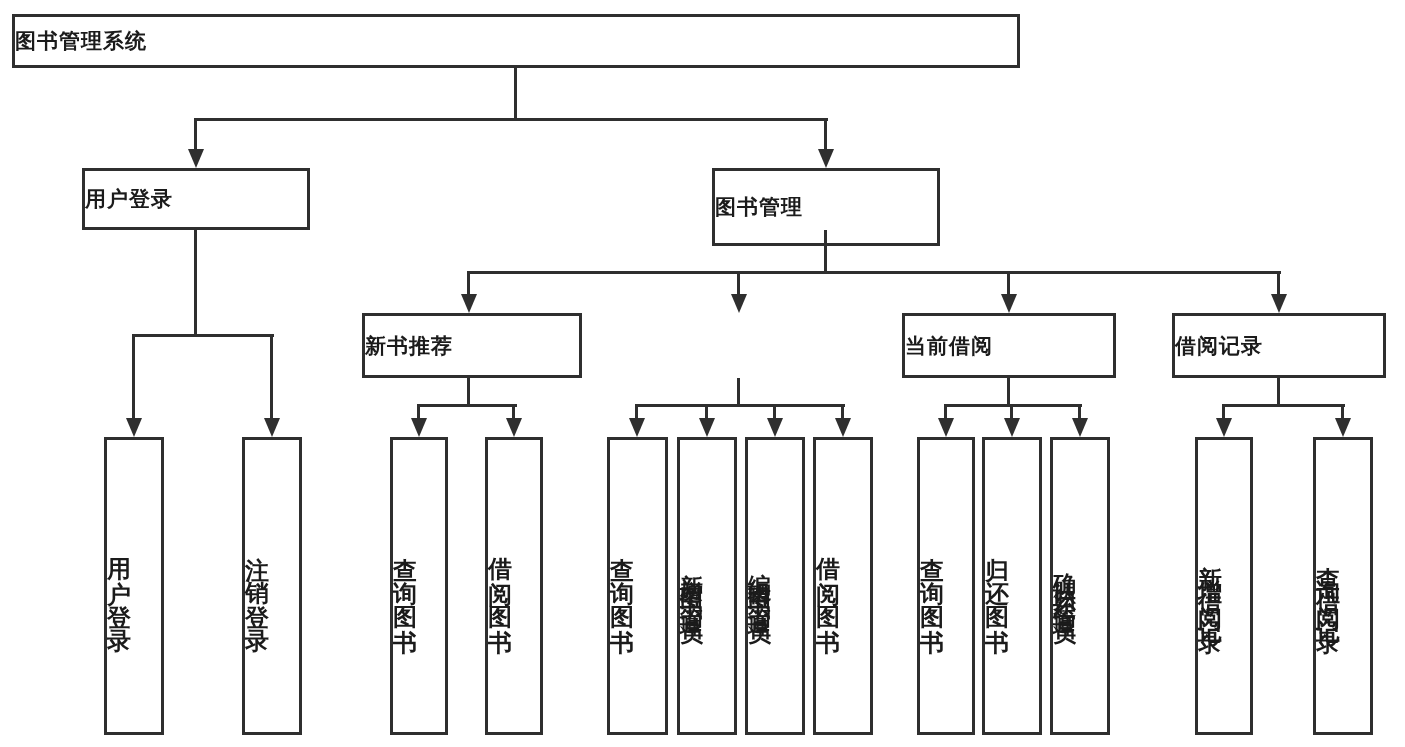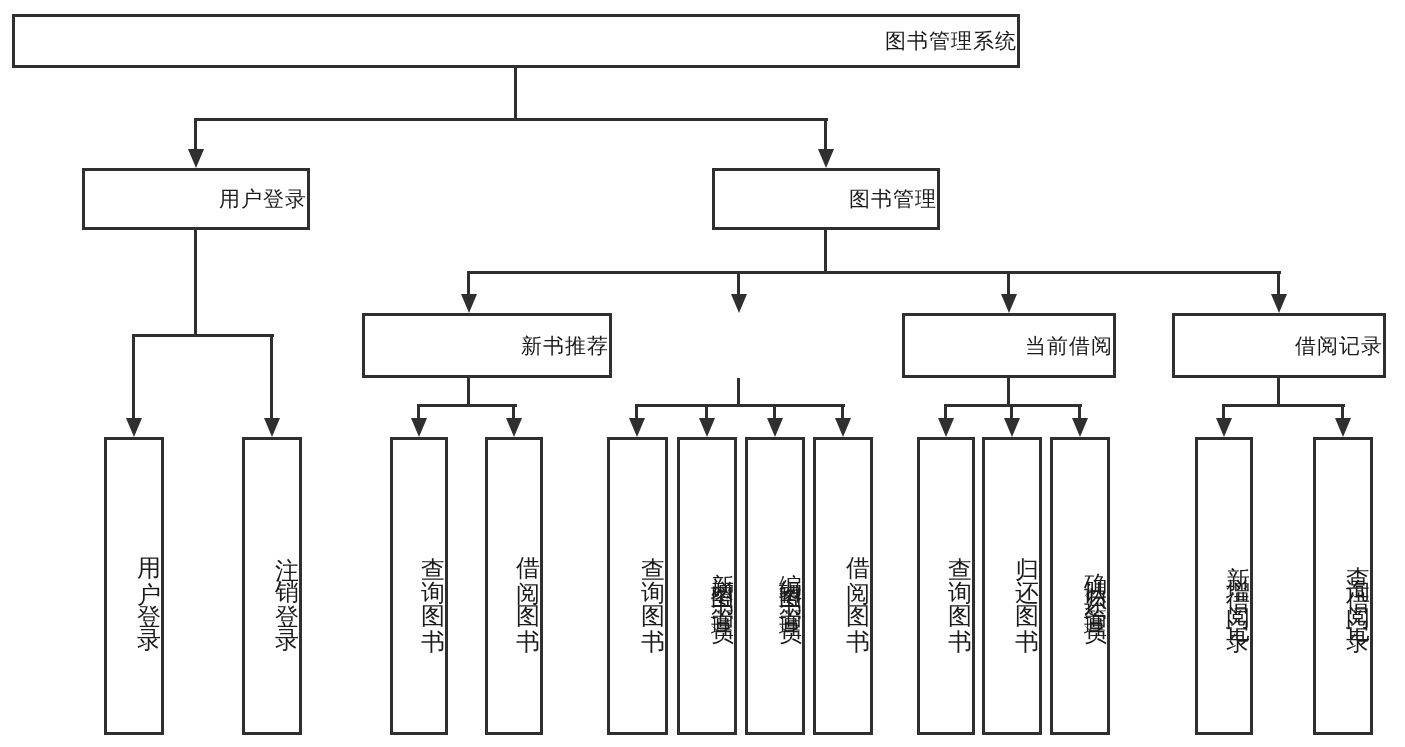--- a/index.html
+++ b/index.html
@@ -15,21 +15,22 @@
     color:var(--text);
     overflow:hidden;
   }
   .box{
     position:absolute;
     box-sizing:border-box;
     border:3px solid var(--line);
     background:#ffffff;
     display:flex;
     align-items:center;
-    justify-content:flex-end;
+    justify-content:flex-start;
+    font-weight:bold;
   }
   .hbox{font-size:21px;letter-spacing:1px;}
   .vbox .vtext{
     writing-mode:vertical-rl;
     text-orientation:mixed;
     white-space:nowrap;
     line-height:1;
   }
   .t4{font-size:24px;}
   .t4 .vtext{letter-spacing:24px;}
@@ -60,25 +61,25 @@
 
 <div class="stage">
 
   <div class="box hbox" style="left:12px;top:14px;width:1008px;height:54px;">
     <span>图书管理系统</span>
   </div>
 
   <div class="box hbox" style="left:82px;top:168px;width:228px;height:62px;">
     <span>用户登录</span>
   </div>
-  <div class="box hbox" style="left:712px;top:168px;width:228px;height:62px;">
+  <div class="box hbox" style="left:712px;top:168px;width:228px;height:78px;">
     <span>图书管理</span>
   </div>
 
-  <div class="box hbox" style="left:362px;top:313px;width:250px;height:65px;">
+  <div class="box hbox" style="left:362px;top:313px;width:220px;height:65px;">
     <span>新书推荐</span>
   </div>
   <div class="box hbox" style="left:1172px;top:313px;width:214px;height:65px;">
     <span>借阅记录</span>
   </div>
   <div class="box hbox" style="left:902px;top:313px;width:214px;height:65px;">
     <span>当前借阅</span>
   </div>
 
   <div class="box vbox t4" style="left:104px;top:437px;width:60px;height:298px;">

